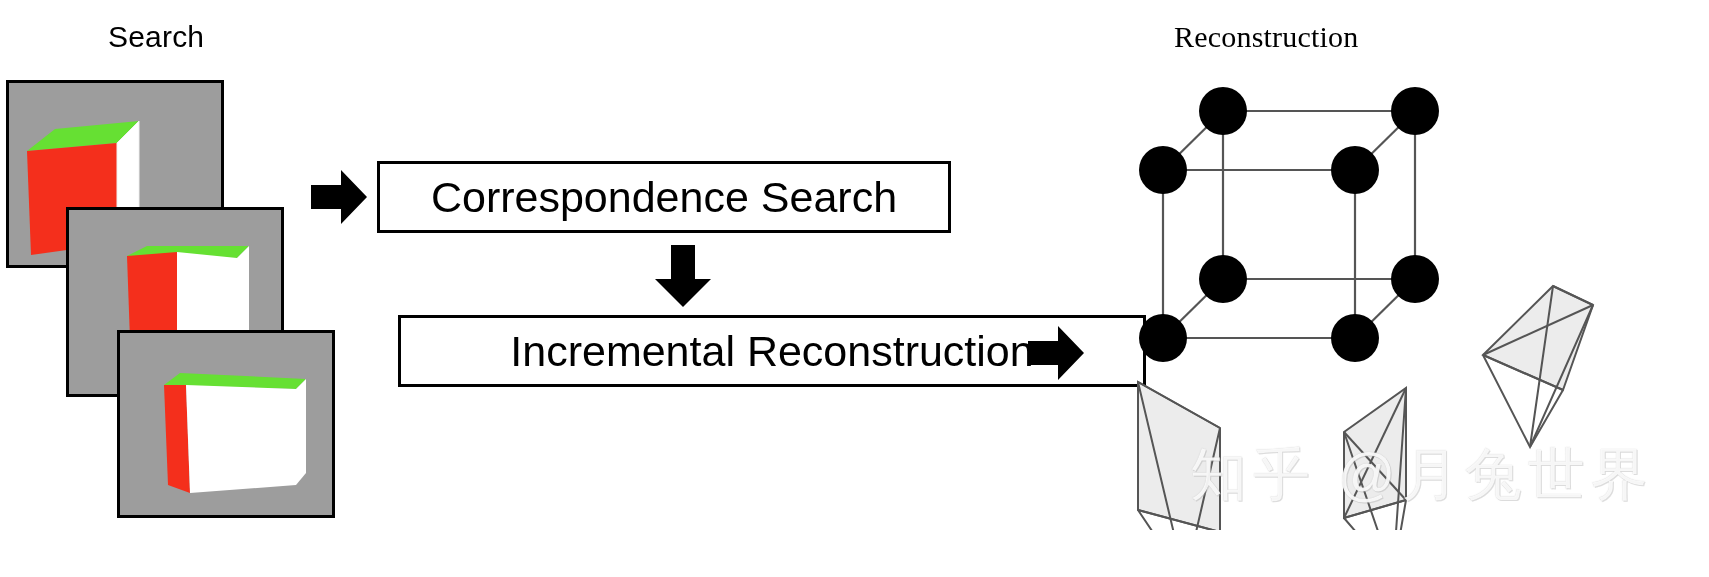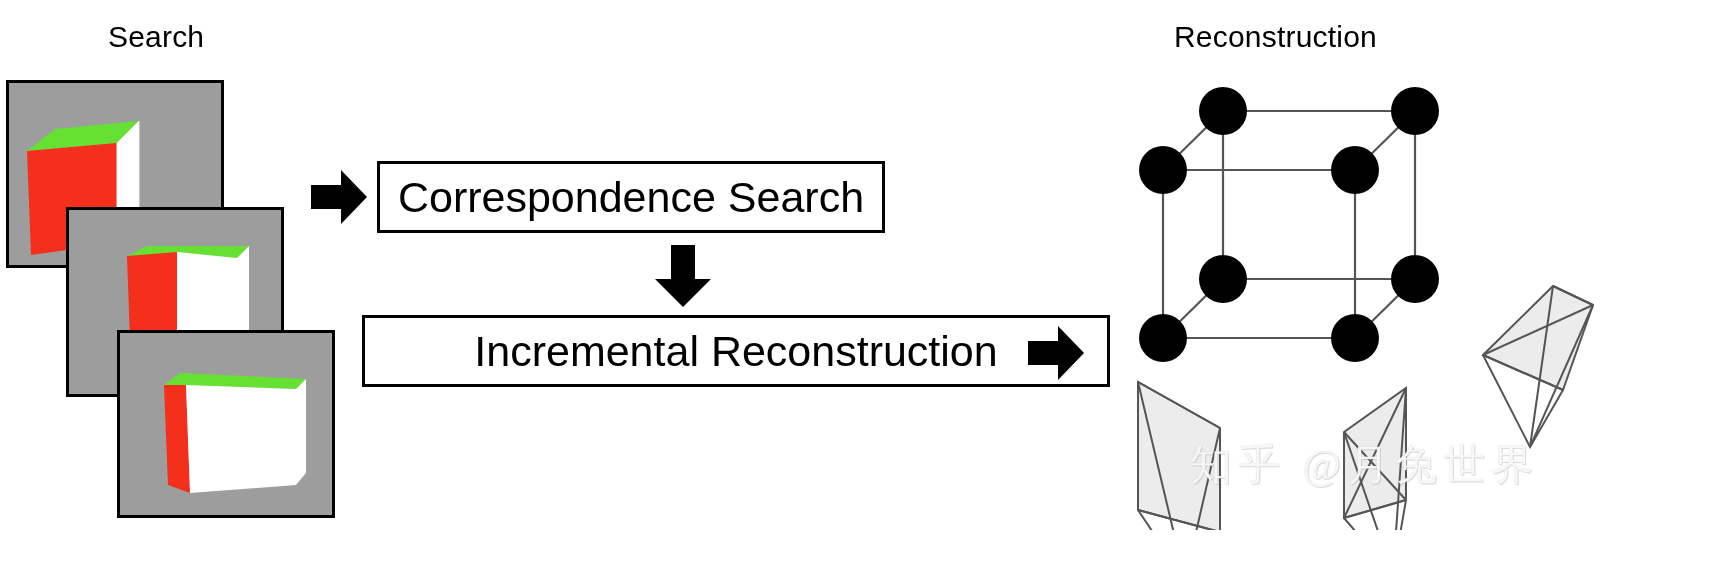--- a/index.html
+++ b/index.html
@@ -21,21 +21,21 @@
   
   .heading {
     position: absolute;
     font-size: 30px;
     color: #000000;
     white-space: nowrap;
     font-weight: 400;
     letter-spacing: 0.2px;
   }
   #images-heading { left: 108px; top: 20px; }
-  #recon-heading  { left: 1174px; top: 20px; }
+  #recon-heading  { left: 1174px; top: 20px; font-family: Liberation Serif, serif; }
 
   
   .photo {
     position: absolute;
     background: #9d9d9d;
     border: 3px solid #000000;
     box-sizing: border-box;
   }
   .photo svg { display: block; width: 100%; height: 100%; }
 
@@ -50,22 +50,22 @@
     border: 3px solid #000000;
     box-sizing: border-box;
     display: flex;
     align-items: center;
     justify-content: center;
     color: #000000;
     font-size: 43px;
     font-weight: 400;
     white-space: nowrap;
   }
-  #box-correspondence { left: 377px; top: 161px; width: 508px; height: 72px; }
-  #box-incremental    { left: 362px; top: 315px; width: 748px; height: 72px; text-align: right; }
+  #box-correspondence { left: 377px; top: 161px; width: 574px; height: 72px; }
+  #box-incremental    { left: 398px; top: 315px; width: 748px; height: 72px; text-align: right; }
 
   
   .arrow { position: absolute; }
   .arrow svg { display: block; }
   #arrow-to-correspondence { left: 311px; top: 170px; }
   #arrow-down              { left: 655px; top: 245px; }
   #arrow-to-reconstruction { left: 1028px; top: 326px; }
 
   
   #reconstruction {
@@ -75,30 +75,30 @@
     width: 599px;
     height: 460px;
   }
   #reconstruction svg { display: block; width: 100%; height: 100%; }
 
   
   #watermark {
     position: absolute;
     left: 1190px;
     top: 437px;
-    font-size: 42px;
+    font-size: 57px;
     color: rgba(255,255,255,0.88);
     text-shadow:
       0 0 1px rgba(150,150,150,0.55),
       1px 1px 0 rgba(170,170,170,0.35);
     letter-spacing: 6px;
     white-space: nowrap;
     pointer-events: none;
     z-index: 40;
-    font-family: Liberation Serif, serif;
+    font-family: Liberation Sans, sans-serif;
   }
 </style>
 </head>
 <body>
 
 <div id="stage">
 
   <div class="heading" id="images-heading">Search</div>
 
   <div class="heading" id="recon-heading">Reconstruction</div>

